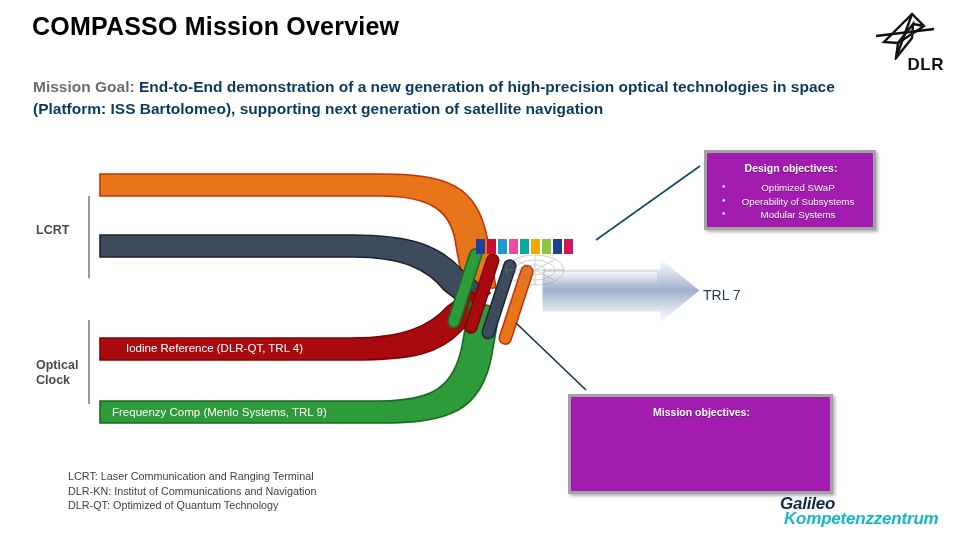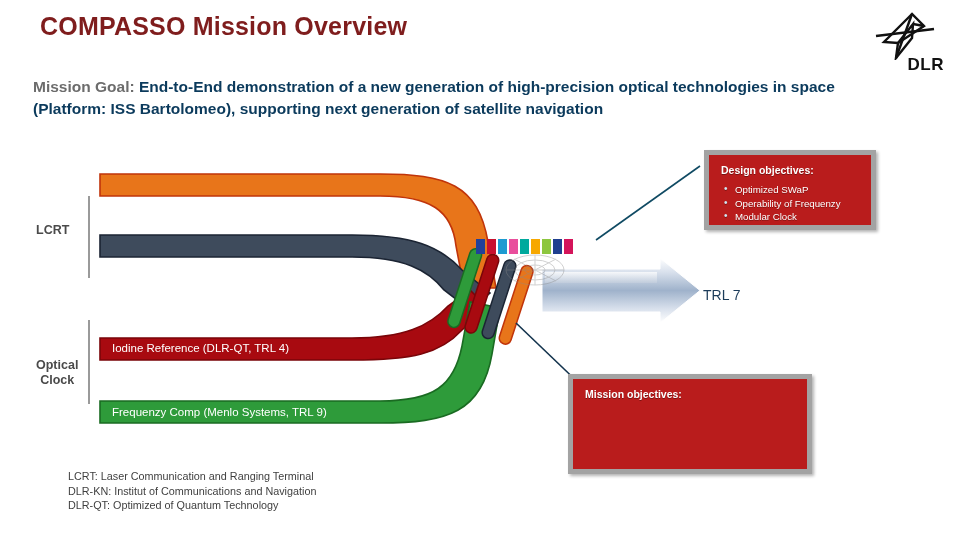--- a/index.html
+++ b/index.html
@@ -5,22 +5,22 @@
   html,body{margin:0;padding:0;}
   body{
     width:976px;height:541px;background:#ffffff;
     font-family:"Liberation Sans", sans-serif;
     overflow:hidden;position:relative;
   }
   .slide{position:relative;width:976px;height:541px;overflow:hidden;}
 
   
   #page-title{
-    position:absolute;left:40px;top:12px;
-    font-size:25px;font-weight:bold;color:#7f1d1d;
+    position:absolute;left:32px;top:12px;
+    font-size:25px;font-weight:bold;color:#000000;
     letter-spacing:.2px;white-space:nowrap;
   }
   #mission-goal{
     position:absolute;left:33px;top:76px;width:808px;
     font-size:15.5px;font-weight:bold;line-height:22px;color:#0b3a5c;
   }
   #mission-goal .lead{color:#6c6c6c;}
 
   
   #dlr-logo{position:absolute;left:872px;top:12px;width:72px;height:62px;}
@@ -40,61 +40,62 @@
     font-size:17px;color:#16b8c8;letter-spacing:-.2px;white-space:nowrap;
   }
 
   
   #flow-diagram{position:absolute;left:0;top:150px;width:976px;height:330px;}
   #flow-svg{position:absolute;left:0;top:0;}
 
   
   .group-label{
     position:absolute;font-size:12.5px;color:#4a4a4a;font-weight:bold;
-    line-height:15px;text-align:center;
+    line-height:15px;text-align:left;
   }
   #group-label-lcrt{left:36px;top:223px;}
   #group-label-clock{left:36px;top:358px;}
   .group-rule{position:absolute;width:2px;background:#9a9a9a;}
   #group-rule-lcrt{left:88px;top:196px;height:82px;}
   #group-rule-clock{left:88px;top:320px;height:84px;}
 
   
   .bar-label{
     position:absolute;font-size:11.5px;color:#ffffff;font-weight:normal;
     white-space:nowrap;pointer-events:none;
   }
 
   
   #trl-label{
     position:absolute;left:703px;top:287px;font-size:14px;color:#1c3c5a;
   }
 
   
   .callout{
-    position:absolute;background:#b91c1c;border:5px solid #a3a3a3;
+    position:absolute;background:#a21caf;border:3px solid #a3a3a3;
     box-shadow:2px 2px 3px rgba(0,0,0,.30);
     color:#ffffff;
+    text-align:center;
   }
   .callout .co-title{
     font-size:10.5px;font-weight:bold;color:#ffffff;
     text-shadow:0 1px 0 rgba(0,0,0,.35);
   }
   .callout ul{margin:7px 0 0 0;padding:0;list-style:none;}
   .callout li{
     font-size:9.7px;font-weight:normal;color:#ffffff;line-height:13.5px;
     padding-left:14px;position:relative;white-space:nowrap;
     text-shadow:0 1px 0 rgba(0,0,0,.3);
   }
   .callout li:before{
     content:"\2022";position:absolute;left:3px;top:-1px;
     font-size:10px;color:#cfe6f2;
   }
   #callout-design{left:704px;top:150px;width:172px;height:80px;padding:9px 10px 0 12px;box-sizing:border-box;}
-  #callout-mission{left:568px;top:374px;width:244px;height:100px;padding:9px 10px 2px 12px;box-sizing:border-box;}
+  #callout-mission{left:568px;top:394px;width:265px;height:100px;padding:9px 10px 2px 12px;box-sizing:border-box;}
 
   
   #footnotes{
     position:absolute;left:68px;top:469px;
     font-size:10.8px;color:#3f3f3f;line-height:14.5px;
   }
 
   
   #compasso-logo{position:absolute;left:476px;top:236px;width:112px;height:54px;}
   .cw{position:absolute;top:3px;width:9px;height:15px;}
@@ -165,21 +166,21 @@
           <rect x="512" y="104" width="12" height="82" rx="6" ry="6" fill="#E8751A" stroke="#C0340A" stroke-width="1.5"></rect>
         </g>
       </g>
 
       <line x1="596" y1="90" x2="700" y2="16" stroke="#0f4a63" stroke-width="1.6"></line>
       <line x1="516" y1="173" x2="586" y2="240" stroke="#13334d" stroke-width="1.6"></line>
     </svg>
 
     <div class="bar-label" style="left:112px;top:57px;">Laser Communication Terminal (TESAT, TRL 7)</div>
     <div class="bar-label" style="left:112px;top:118px;">Optical Transceiver (DLR-KN, TRL 4)</div>
-    <div class="bar-label" style="left:112px;top:192px;">Iodine Reference (DLR-QT, TRL 4)</div>
+    <div class="bar-label" style="left:126px;top:192px;">Iodine Reference (DLR-QT, TRL 4)</div>
     <div class="bar-label" style="left:112px;top:256px;">Frequenzy Comp (Menlo  Systems, TRL 9)</div>
   </div>
 
   <div class="group-rule" id="group-rule-lcrt"></div>
   <div class="group-rule" id="group-rule-clock"></div>
   <div class="group-label" id="group-label-lcrt">LCRT</div>
   <div class="group-label" id="group-label-clock" style="white-space:pre-line;"><span>Optical
 Clock</span></div>
 
   <div id="trl-label">TRL 7</div>
@@ -204,29 +205,33 @@
         <line x1="10" y1="6" x2="52" y2="28"></line>
         <line x1="52" y1="6" x2="10" y2="28"></line>
       </g>
     </svg>
   </div>
 
   <div class="callout" id="callout-design">
     <div class="co-title">Design objectives:</div>
     <ul>
       <li>Optimized SWaP</li>
-      <li>Operability of Frequenzy</li>
-      <li>Modular Clock</li>
+      <li>Operability of Subsystems</li>
+      <li>Modular Systems</li>
     </ul>
   </div>
 
   <div class="callout" id="callout-mission">
     <div class="co-title">Mission objectives:</div>
   </div>
 
   <div id="footnotes">
     <div>LCRT: Laser Communication and Ranging Terminal</div>
     <div>DLR-KN: Institut of Communications and Navigation</div>
     <div>DLR-QT: Optimized of Quantum Technology</div>
   </div>
 
+  <div id="galileo-logo">
+    <span class="g1">Galileo</span>
+    <span class="g2">Kompetenzzentrum</span>
+  </div>
 
 </div>
 
 </body></html>

